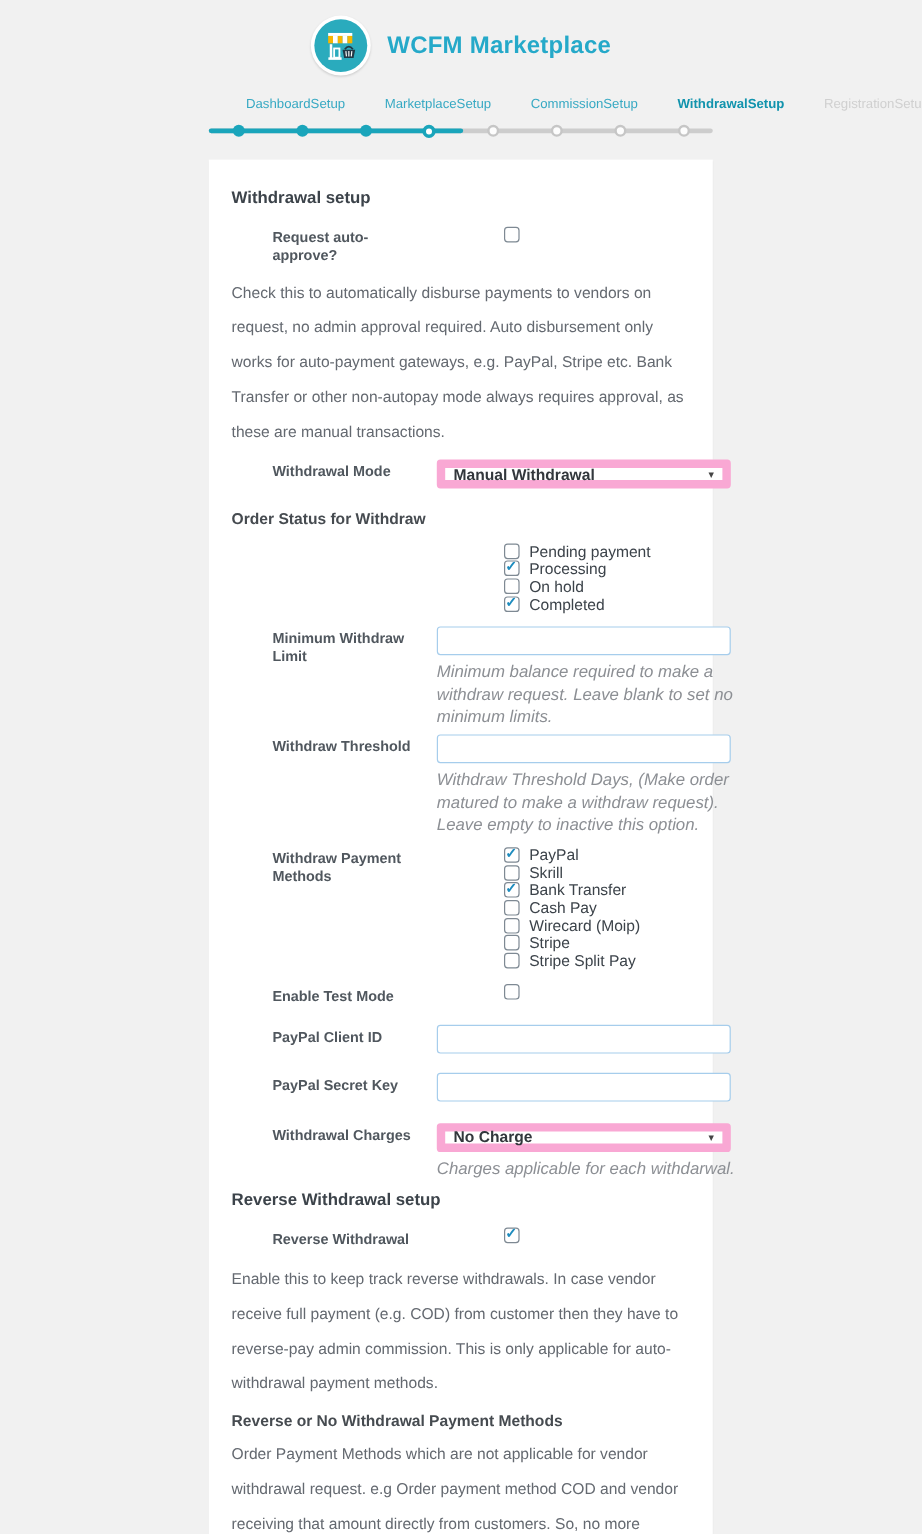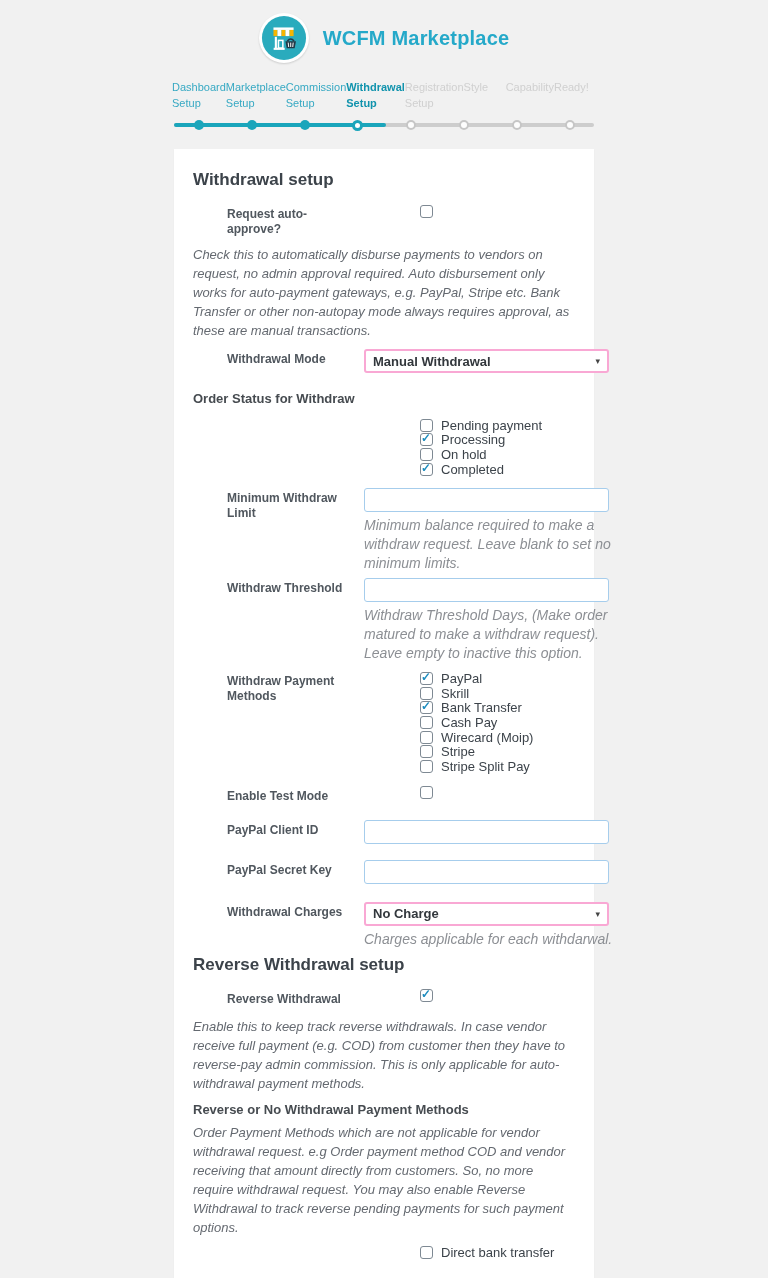--- a/index.html
+++ b/index.html
@@ -7,47 +7,47 @@
   body { width:768px; min-height:1278px; margin:0 auto; }
 
   
   .site-header { padding-top:13px; display:flex; justify-content:center; align-items:center; gap:14px; }
   .logo-wrap { width:50px; height:50px; border-radius:50%; background:#fff; box-shadow:0 1px 2px rgba(0,0,0,.15); display:flex; align-items:center; justify-content:center; }
   .brand-title { font-size:20px; font-weight:700; color:#25a9c9; letter-spacing:.2px; }
 
   
   .wizard { width:424px; margin:16px auto 0; position:relative; }
   .steps { display:flex; }
-  .step { flex:1; display:flex; flex-direction:column; align-items:flex-start; cursor:pointer; }
+  .step { flex:1; display:flex; flex-direction:row; align-items:flex-start; cursor:pointer;margin-left:33px; }
   .step .l1,.step .l2 { font-size:11px; line-height:16px; white-space:nowrap; color:#37a9c3; }
   .step.active .l1,.step.active .l2 { color:#1193ad; font-weight:700; }
   .step.todo .l1,.step.todo .l2 { color:#d0d0d0; }
   .dots { position:relative; height:20px; margin-top:4px; }
   .track { position:absolute; left:2px; right:2px; top:8px; height:4px; background:#cdcdcd; border-radius:2px; }
   .track-fill { position:absolute; left:2px; top:8px; height:4px; width:50%; background:#1aa5bb; border-radius:2px; }
   .dot-row { position:absolute; left:0; right:0; top:0; display:flex; }
   .dot-cell { flex:1; display:flex; justify-content:center; }
   .dot { width:10px; height:10px; border-radius:50%; margin-top:5px; background:#1aa5bb; }
   .dot-cell.active .dot { width:11px; height:11px; margin-top:4.5px; background:#fff; border:3.5px solid #1aa5bb; }
   .dot-cell.todo .dot { width:10px; height:10px; margin-top:5px; background:#fdfdfd; border:2px solid #c6c6c6; }
 
   
   .card { width:420px; margin:14px auto 16px; background:#fff; box-shadow:0 1px 1px rgba(0,0,0,.06); padding:20px 19px 18px; }
-  h1.sec { font-size:17px; line-height:22px; font-weight:600; color:#3c434a; margin-bottom:13px; }
+  h1.sec { font-size:14px; line-height:22px; font-weight:600; color:#3c434a; margin-bottom:13px; }
   h1.sec2 { margin-top:2px; }
 
   .row { display:flex; margin-bottom:14px; }
   .lbl { width:137px; flex:none; font-size:12px; font-weight:700; color:#50575e; padding-top:3px; line-height:15px; padding-right:8px;margin-left:34px; }
   .field { flex:1; min-width:0; }
 
-  p.desc { font-size:13px; color:#646970; line-height:19px; margin-bottom:9px;font-style:italic; }
+  p.desc { font-size:13px; color:#646970; line-height:29px; margin-bottom:9px; }
   .subhead { font-size:13px; font-weight:700; color:#464b50; margin-bottom:6px; }
 
   .txt { width:245px; height:24px; border:1px solid #a6cdec; border-radius:3px; background:#fff; padding:0 7px; font-size:13px; color:#32373c; font-family:inherit; outline:none; }
-  .sel { width:245px; height:24px; border:2px solid #f9a8d4; border-radius:3px; background:#fff; padding:0 7px; display:flex; align-items:center; justify-content:space-between; cursor:pointer; }
+  .sel { width:245px; height:24px; border:7px solid #f9a8d4; border-radius:3px; background:#fff; padding:0 7px; display:flex; align-items:center; justify-content:space-between; cursor:pointer; }
   .sel .val { font-size:13px; font-weight:600; color:#32373c; }
   .sel .caret { font-size:9px; color:#444; }
 
   .help { font-size:14px; font-style:italic; color:#8c8f94; line-height:19px; margin-top:4px; width:258px; }
 
   .cbi { display:flex; align-items:center; height:14.6px; margin-bottom:0; }
   .cbi + .cbi { margin-top:0; }
   .cb { width:13px; height:13px; flex:none; border:1px solid #7e8993; border-radius:3px; background:#fff; position:relative; cursor:pointer; }
   .cb.checked::after { content:"\2713"; position:absolute; left:0px; top:-3px; font-size:12px; font-weight:700; color:#1e8cbe; }
   .cbi .cblabel { font-size:13px; color:#3c434a; margin-left:8px; white-space:nowrap; }

